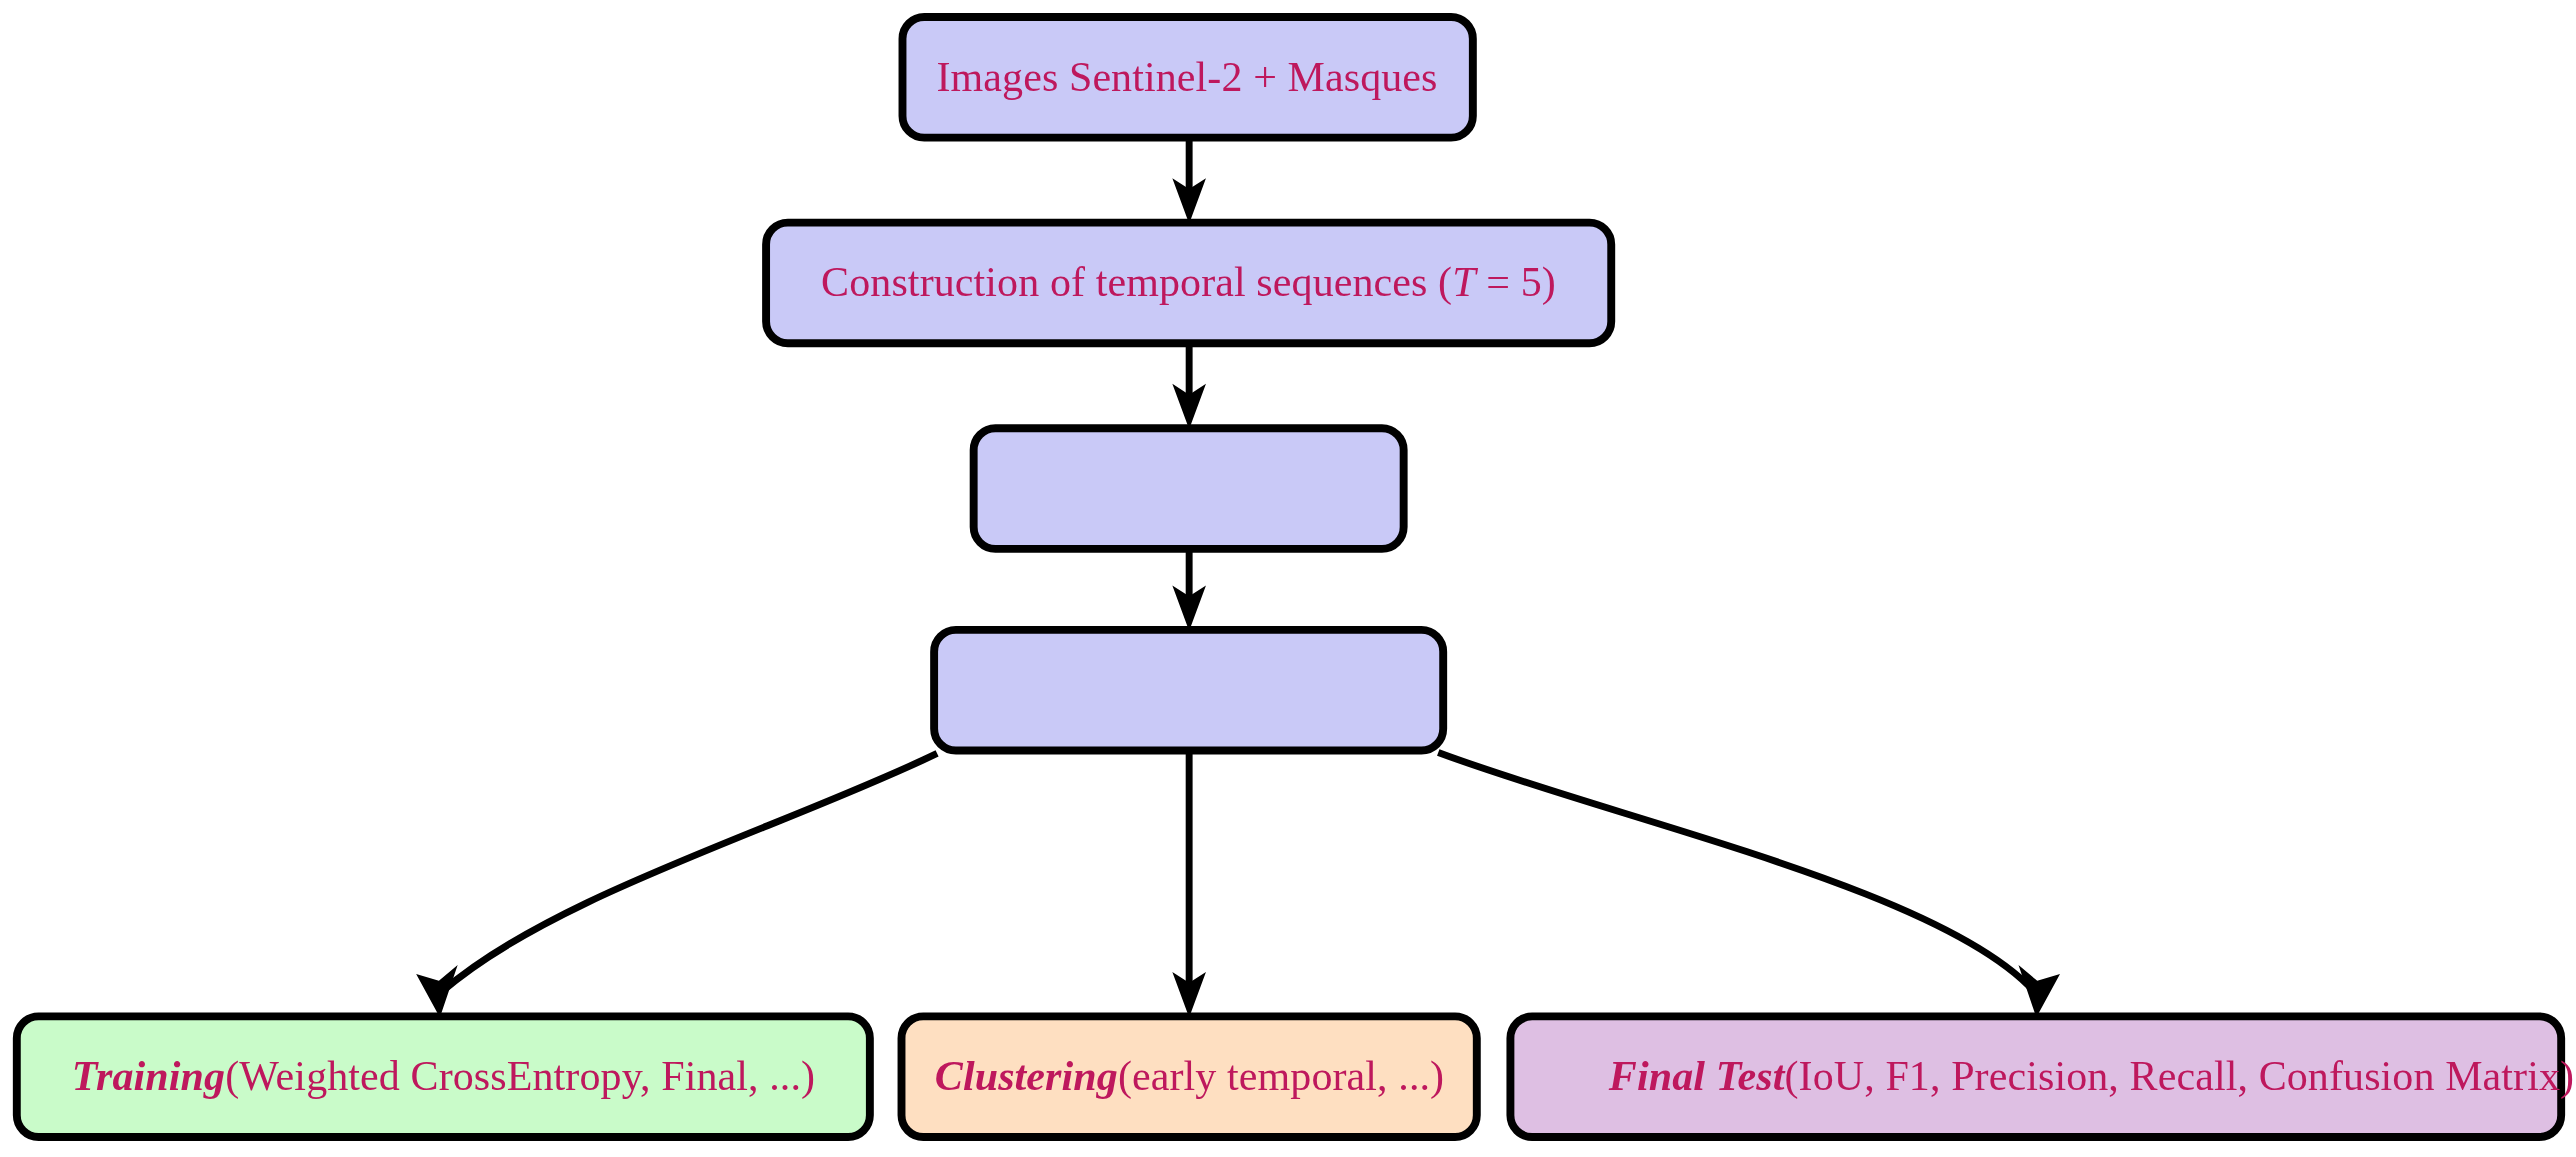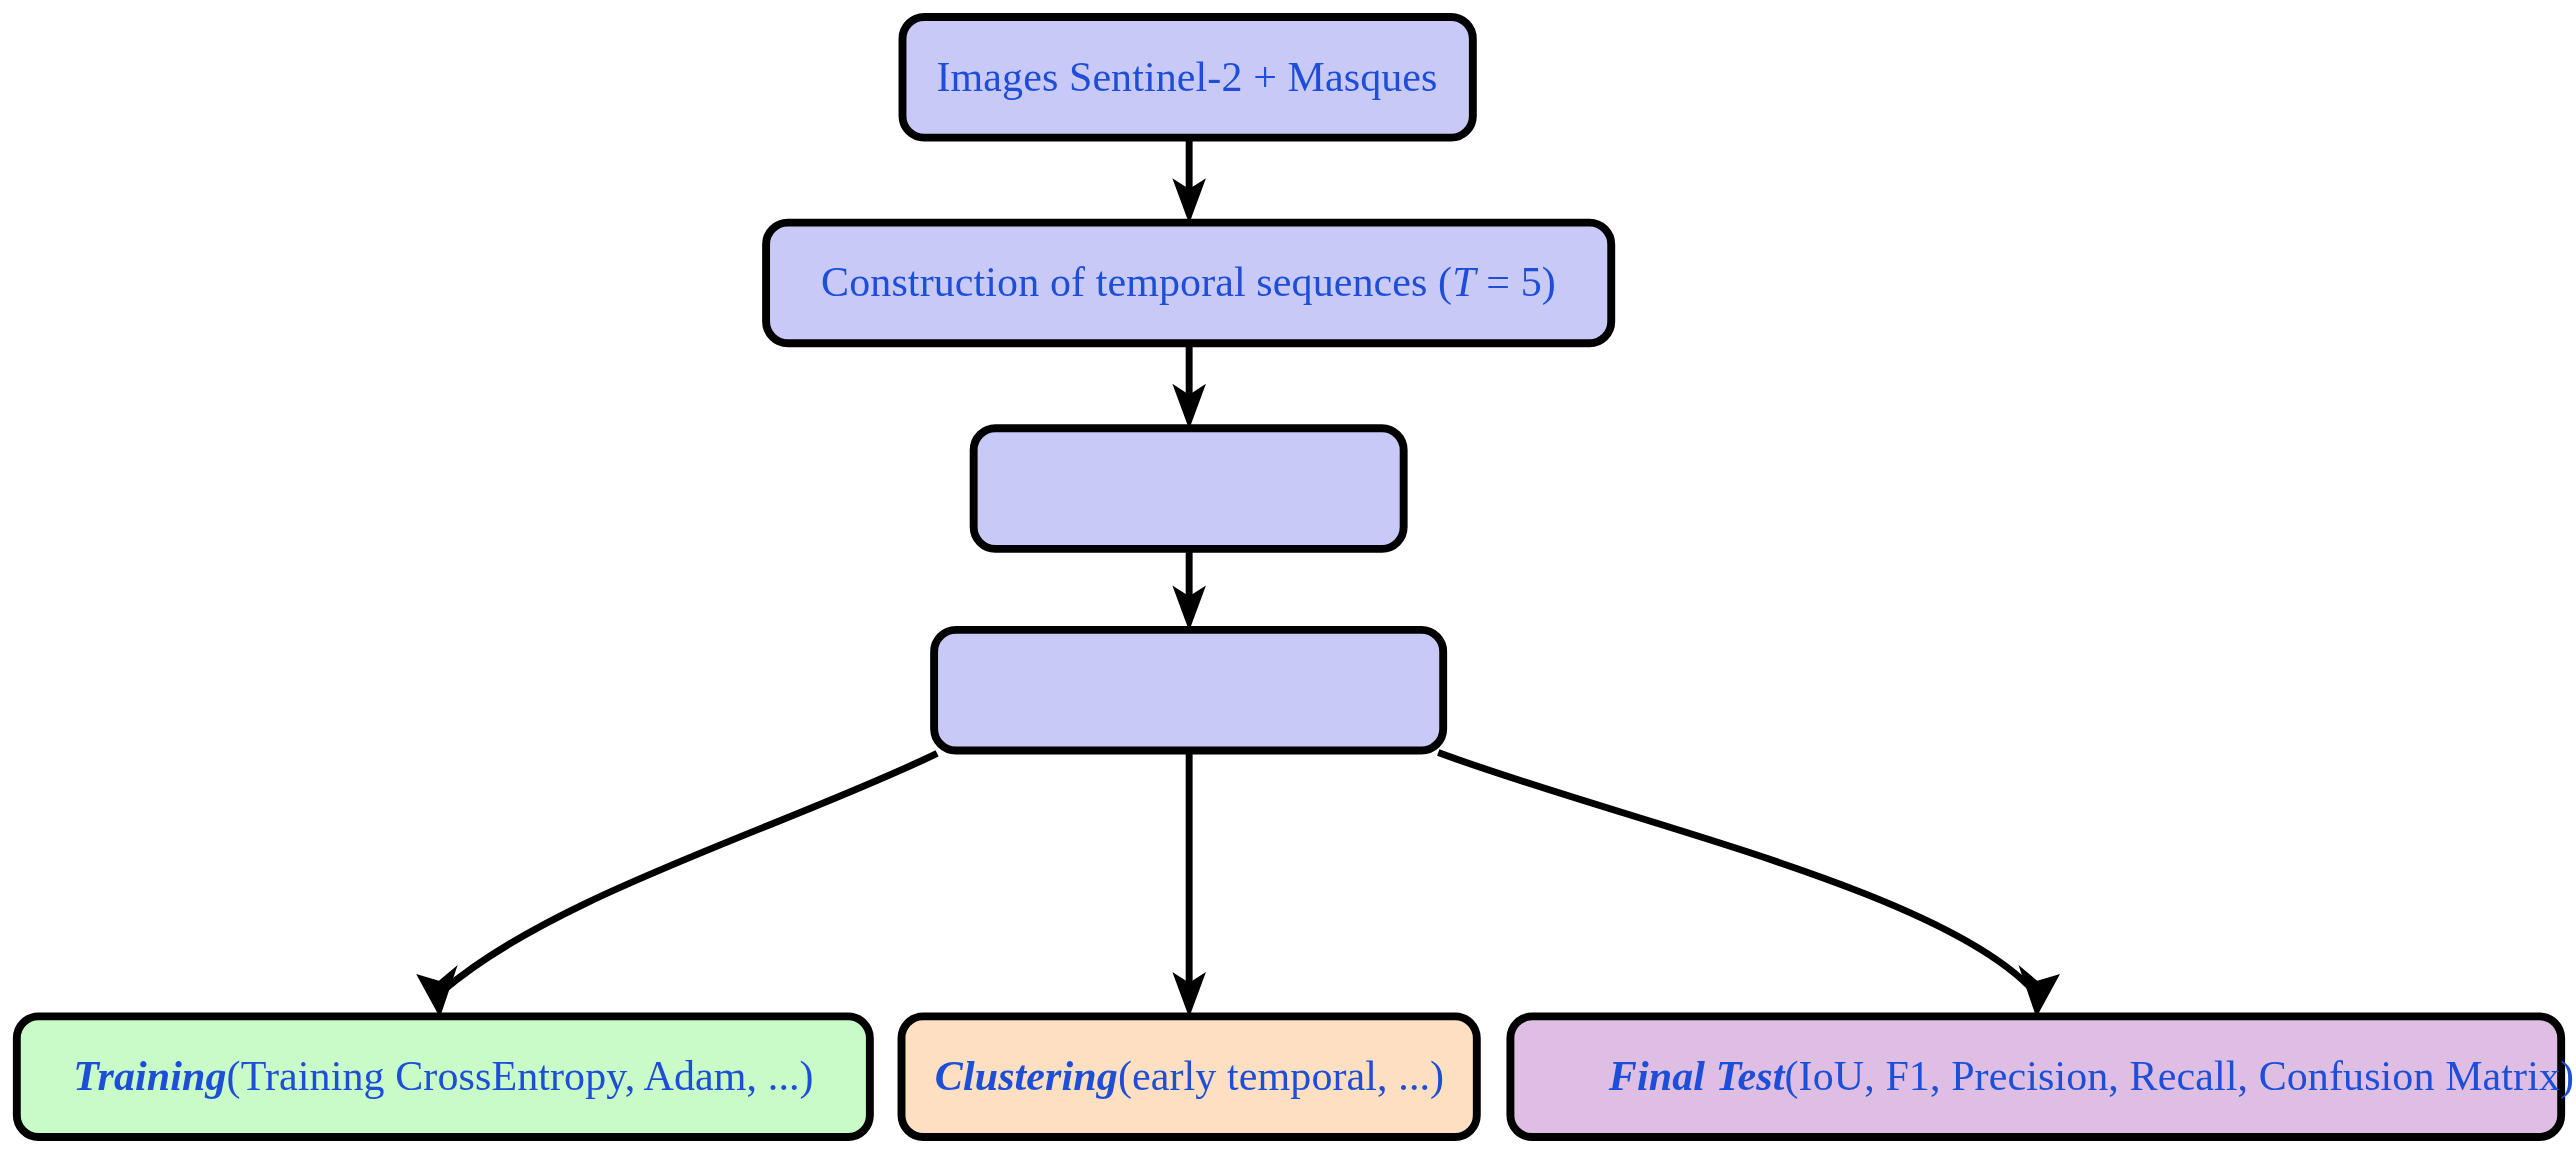--- a/index.html
+++ b/index.html
@@ -36,21 +36,21 @@
   .arrow-head {
     fill: #000000;
     stroke: none;
   }
   .node-label {
     position: absolute;
     display: flex;
     align-items: center;
     justify-content: center;
     text-align: center;
-    color: #1d4ed8;
+    color: #be185d;
     line-height: 1.05;
     white-space: nowrap;
     pointer-events: none;
   }
   .node-label .txt {
     font-family: "Liberation Serif", "DejaVu Serif", serif;
     font-size: 42px;
     letter-spacing: 0.1px;
   }
   .node-label .strong {
@@ -120,21 +120,21 @@
     <span class="txt">Images Sentinel-2 + Masques</span>
   </div>
 
   <div class="node-label" style="left:766px; top:222px; width:845px; height:121px;">
     <span class="txt"><span>Construction of temporal sequences (</span><span class="mathvar">T</span><span class="mathnum"> = </span><span class="mathnum">5</span><span>)</span></span>
   </div>
 
 
 
   <div class="node-label" style="left:17px; top:1016px; width:853px; height:121px;">
-    <span class="txt"><span class="strong">Training</span><span>(Training CrossEntropy, Adam, ...)</span></span>
+    <span class="txt"><span class="strong">Training</span><span>(Weighted CrossEntropy, Final, ...)</span></span>
   </div>
 
   <div class="node-label" style="left:902px; top:1016px; width:575px; height:121px;">
     <span class="txt"><span class="strong">Clustering</span><span>(early temporal, ...)</span></span>
   </div>
 
   <div class="node-label" style="left:1566px; top:1016px; width:1051px; height:121px;">
     <span class="txt"><span class="strong">Final Test</span><span>(IoU, F1, Precision, Recall, Confusion Matrix)</span></span>
   </div>
 

